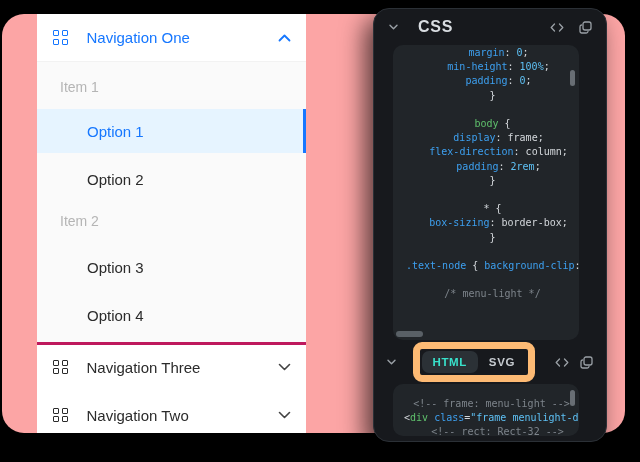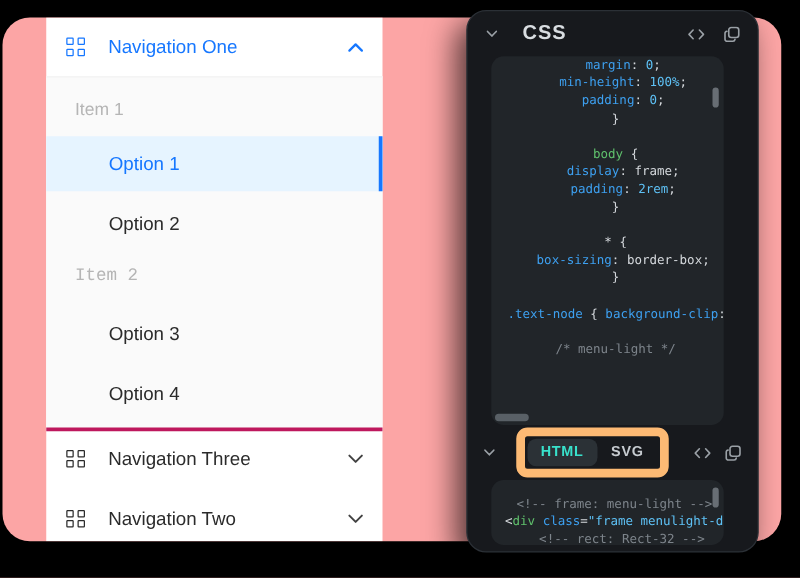--- a/index.html
+++ b/index.html
@@ -19,21 +19,21 @@
   .nav-row .label { margin-left:19px; flex:1; }
   .nav-row.blue { color:#1677ff; }
   .nav-row.h44 { height:44px; }
   .nav-two { margin-top:4px; }
   .grid-icon { display:grid; grid-template-columns:6px 6px; grid-template-rows:6px 6px; gap:2.5px; }
   .grid-icon span { border:1.7px solid currentColor; border-radius:1px; }
   .chev { flex:0 0 auto; display:flex; align-items:center; }
   .submenu { background:#fafafa; padding:10px 0 5px 0; border-top:1px solid #f2f2f2; border-bottom:3px solid #be185d; }
   .group-title { height:30px; display:flex; align-items:center; padding-left:23px;
                  color:#b5b5b5; font-size:14px; }
-  .group-title.g2 { margin-top:5px;font-family:Liberation Mono, monospace; }
+  .group-title.g2 { margin-top:5px; }
   .opt { height:44px; display:flex; align-items:center; padding-left:50px; cursor:pointer; }
   .opt1 { margin-top:7px; }
   .opt2 { margin-top:4px; }
   .opt3 { margin-top:9px; }
   .opt4 { margin-top:4px; }
   .opt.selected { background:#e6f4ff; color:#1677ff; border-right:3px solid #1677ff; }
 
   
   .panel { position:absolute; left:373px; top:8px; width:234px; height:434px;
            background:#17191d; border:1px solid #2b3036; border-radius:16px;
@@ -159,20 +159,21 @@
 
     <div class="codebox css-box">
       <div>
           <div class="cl"><span class="tk-p">  margin</span><span class="tk-w">: </span><span class="tk-n">0</span><span class="tk-w">;</span></div>
           <div class="cl"><span class="tk-p">  min-height</span><span class="tk-w">: </span><span class="tk-n">100%</span><span class="tk-w">;</span></div>
           <div class="cl"><span class="tk-p">  padding</span><span class="tk-w">: </span><span class="tk-n">0</span><span class="tk-w">;</span></div>
           <div class="cl"><span class="tk-w">}</span></div>
           <div class="cl">&nbsp;</div>
           <div class="cl"><span class="tk-g">body</span><span class="tk-w"> {</span></div>
           <div class="cl"><span class="tk-p">  display</span><span class="tk-w">: </span><span class="tk-w">frame</span><span class="tk-w">;</span></div>
+          <div class="cl"><span class="tk-p">  flex-direction</span><span class="tk-w">: </span><span class="tk-w">column</span><span class="tk-w">;</span></div>
           <div class="cl"><span class="tk-p">  padding</span><span class="tk-w">: </span><span class="tk-n">2rem</span><span class="tk-w">;</span></div>
           <div class="cl"><span class="tk-w">}</span></div>
           <div class="cl">&nbsp;</div>
           <div class="cl"><span class="tk-w">* {</span></div>
           <div class="cl"><span class="tk-p">  box-sizing</span><span class="tk-w">: </span><span class="tk-w">border-box</span><span class="tk-w">;</span></div>
           <div class="cl"><span class="tk-w">}</span></div>
           <div class="cl">&nbsp;</div>
           <div class="cl"><span class="tk-p">.text-node</span><span class="tk-w"> { </span><span class="tk-p">background-clip</span><span class="tk-w">: </span></div>
           <div class="cl">&nbsp;</div>
           <div class="cl"><span class="tk-c">/* menu-light */</span></div>

